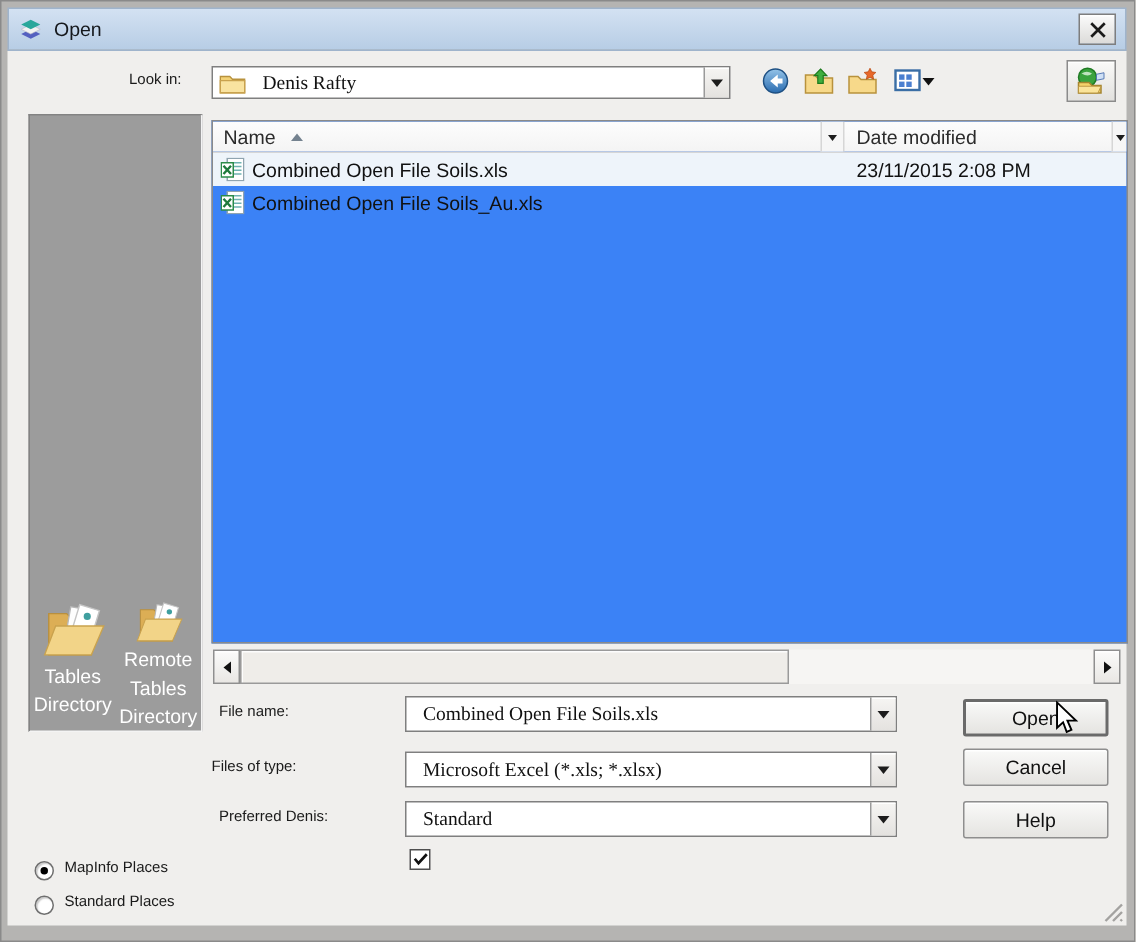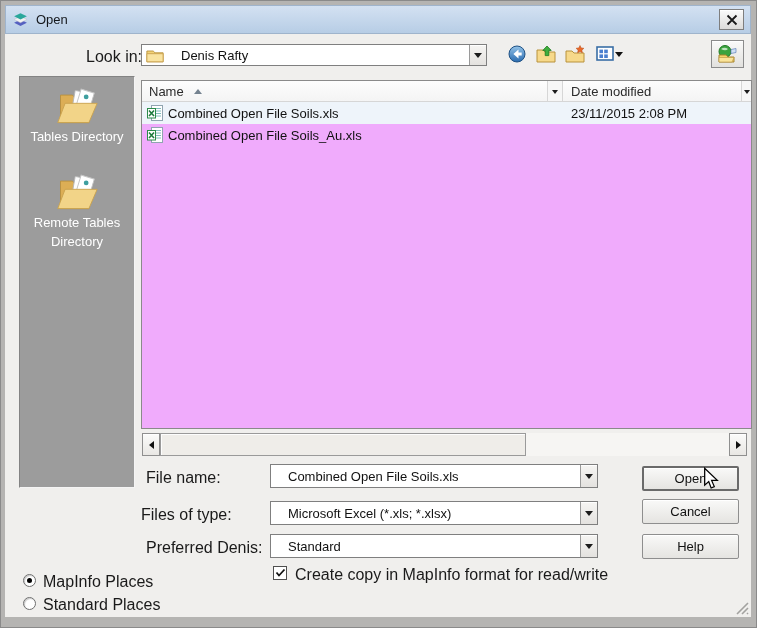--- a/index.html
+++ b/index.html
@@ -9,42 +9,42 @@
   
   .titlebar{position:absolute;left:4px;top:4px;right:5px;height:29px;
     background:linear-gradient(#d3e1f2,#b7cde5);border:1px solid #9fb4cc;
     display:flex;align-items:center;padding:0 6px;}
   .title-icon{width:17px;height:17px;margin-right:7px;}
   .title-text{font-size:13px;color:#15181c;}
   .close-btn{margin-left:auto;width:25px;height:21px;background:linear-gradient(#fbfbfb,#dcdbd9);
     border:1px solid #7e7e7e;box-shadow:inset 0 1px 0 #fff;display:flex;align-items:center;justify-content:center;cursor:default;}
   
   .body{position:absolute;left:4px;top:33px;right:5px;bottom:10px;background:#f0efed;}
-  .lbl{font-size:16px;color:#1a1a1a;position:absolute;white-space:nowrap;}
+  .lbl{font-size:10px;color:#1a1a1a;position:absolute;white-space:nowrap;}
   
   .combo{position:absolute;height:22px;border:1px solid #7f7f7f;background:#fff;display:flex;align-items:center;}
-  .combo .value{flex:1;padding:0 17px;font-size:13px;color:#111;white-space:nowrap;overflow:hidden;}
+  .combo .value{flex:1;padding:0 11px;font-size:13px;color:#111;white-space:nowrap;overflow:hidden;font-family:Liberation Serif, serif;}
   .combo .drop{width:17px;height:100%;background:linear-gradient(#f6f5f3,#e4e2df);
     border-left:1px solid #9a9a9a;box-shadow:inset 0 1px 0 #fff;display:flex;align-items:center;justify-content:center;}
   .tri-down{width:0;height:0;border:4px solid transparent;border-top:5px solid #1c1c1c;margin-top:5px;}
   
   .tb-icons{position:absolute;left:502px;top:11px;display:flex;align-items:center;gap:9px;}
   .tb-icons .ico{width:20px;height:18px;display:flex;align-items:center;justify-content:center;}
   .views-arrow{width:0;height:0;border:4px solid transparent;border-top:5px solid #111;margin:5px 0 0 1px;}
   .opentable-btn{position:absolute;left:706px;top:6px;width:33px;height:28px;
     background:linear-gradient(#fafaf9,#e2e1de);border:1px solid #8b8b8b;box-shadow:inset 0 1px 0 #fff;
     display:flex;align-items:center;justify-content:center;}
   
   .sidebar{position:absolute;left:14px;top:42px;width:116px;height:412px;background:#9c9c9c;
     border:1px solid;border-color:#838383 #f4f4f4 #f4f4f4 #838383;
-    display:flex;flex-direction:column;align-items:flex-start;padding-top:10px;}
+    display:flex;flex-direction:row;align-items:flex-end;padding-top:5px;}
   .place-item{width:100%;height:86px;display:flex;flex-direction:column;align-items:center;justify-content:flex-start;}
   .place-item .plabel{font-size:13px;color:#fff;text-align:center;line-height:19px;padding:0 2px;}
   
-  .list-panel{position:absolute;left:136px;top:46px;width:611px;height:349px;background:#f0abfc;
+  .list-panel{position:absolute;left:136px;top:46px;width:611px;height:349px;background:#3b82f6;
     border:1px solid #8a8a8a;overflow:hidden;}
   .list-header{display:flex;height:21px;background:linear-gradient(#fdfdfd,#f4f4f4);
     border-bottom:1px solid #d6d6d6;font-size:13px;color:#2b2b2b;}
   .col-name{width:421px;display:flex;align-items:center;padding-left:7px;border-right:1px solid #d6d6d6;}
   .col-date{flex:1;display:flex;align-items:center;padding-left:8px;}
   .sort-asc{width:0;height:0;border:4px solid transparent;border-bottom:5px solid #74828f;margin:0 0 4px 10px;}
   .hdr-filter{margin-left:auto;width:15px;height:100%;background:#f6f6f6;border-left:1px solid #d6d6d6;
     display:flex;align-items:center;justify-content:center;}
   .hdr-filter .t{width:0;height:0;border:3.5px solid transparent;border-top:4.5px solid #1c1c1c;margin-top:4px;}
   .file-row{display:flex;height:22px;align-items:center;font-size:13px;color:#111;}
@@ -256,21 +256,20 @@
       <span class="drop">
           <span class="tri-down"></span>
         </span>
     </div>
 
     <span class="checkbox on">
       <svg width="11" height="10" viewBox="0 0 11 10">
         <path d="M1.5,4.5 L4,7.5 L9.5,1.5" fill="none" stroke="#111" stroke-width="1.8"></path>
       </svg>
     </span>
-    <span class="lbl" style="left:290px;top:532px;">Create copy in MapInfo format for read/write</span>
 
     <span class="radio on" style="left:18px;top:540px;">
         <span class="dot"></span>
       </span>
     <span class="lbl" style="left:38px;top:539px;">MapInfo Places</span>
     <span class="radio" style="left:18px;top:563px;"></span>
     <span class="lbl" style="left:38px;top:562px;">Standard Places</span>
 
     <div class="action-btn default" style="top:432px;">
         <span>Open</span>

